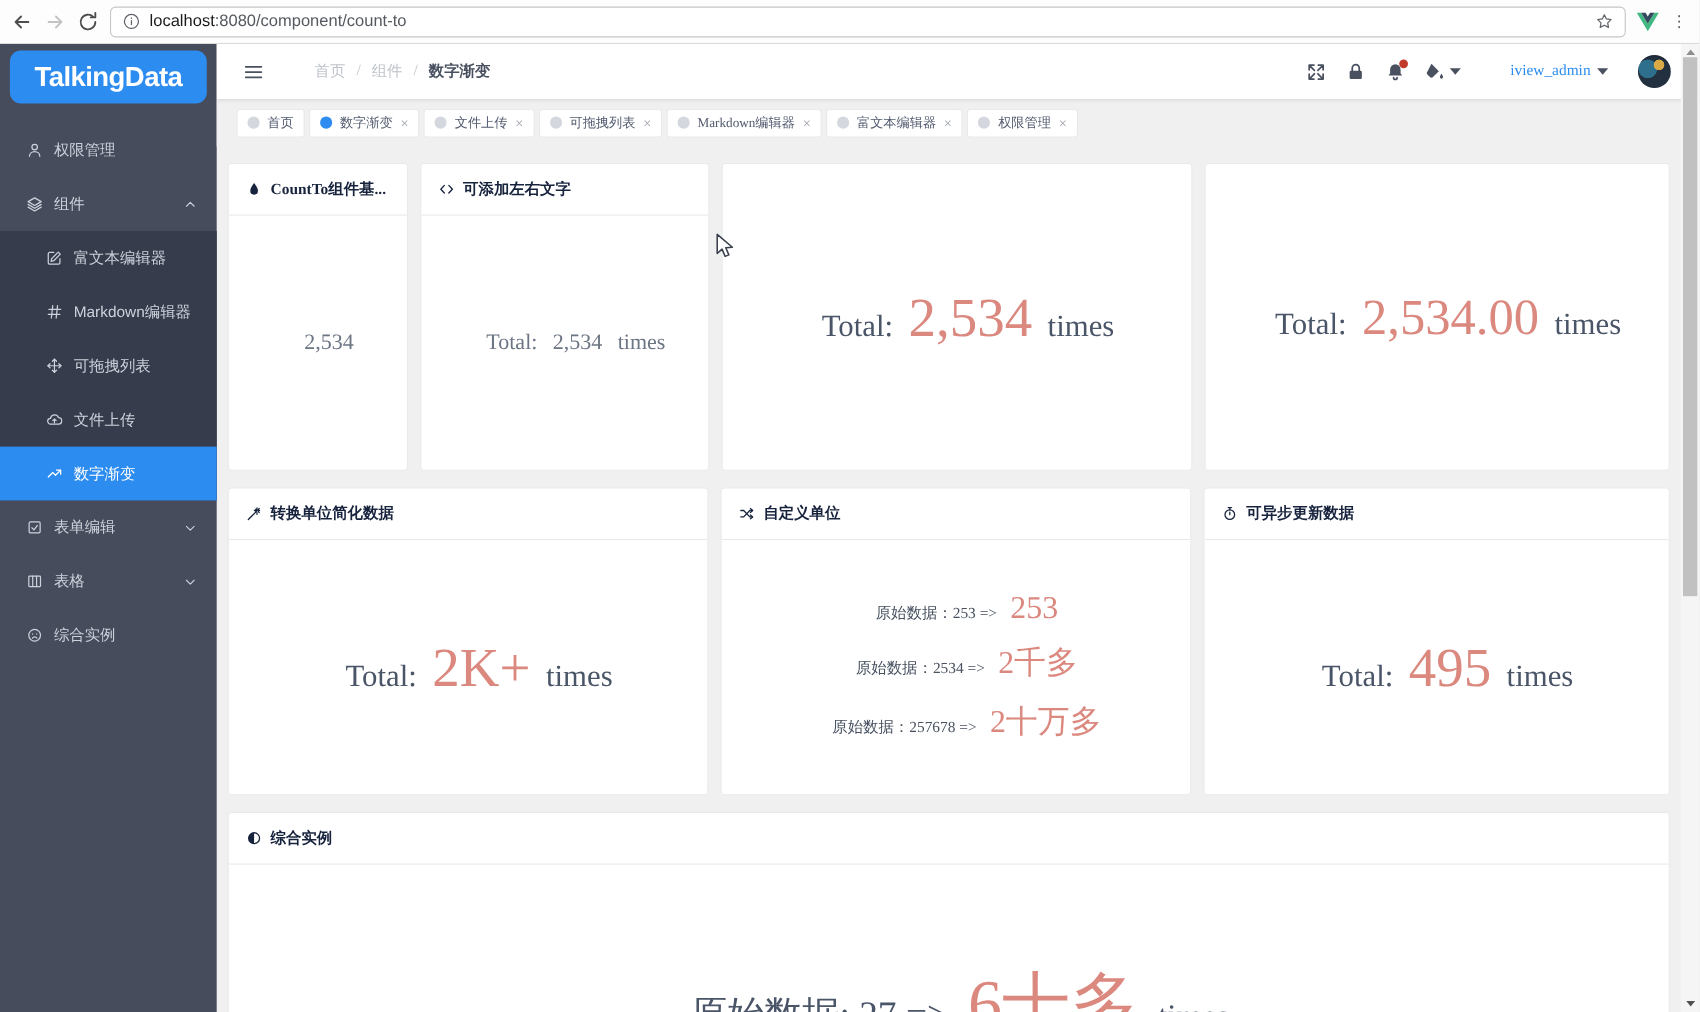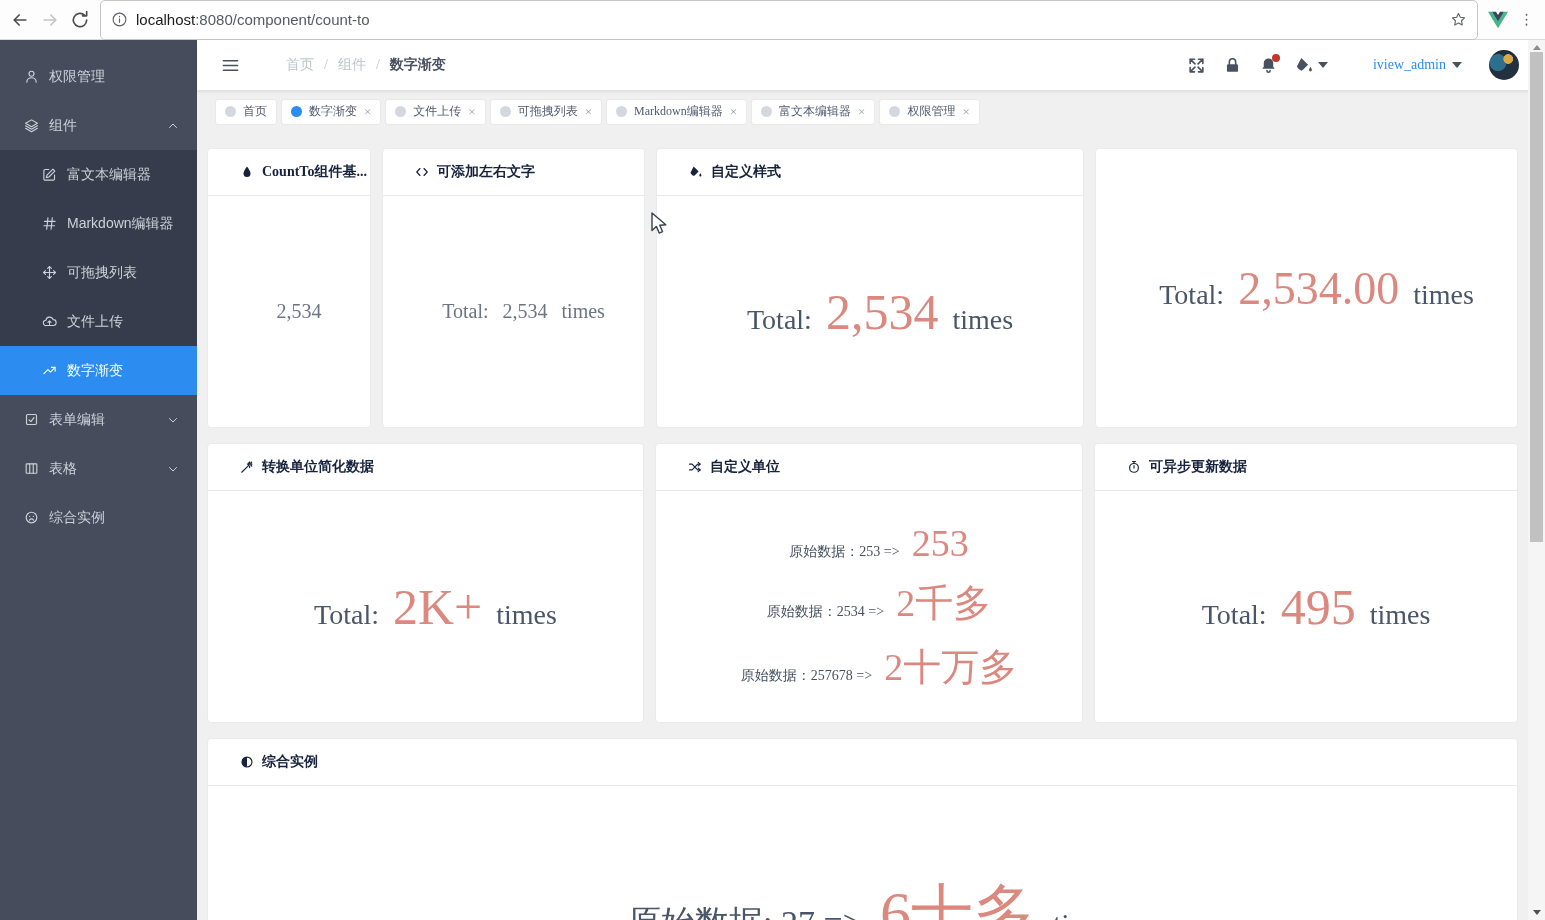--- a/index.html
+++ b/index.html
@@ -5,21 +5,21 @@
   * { box-sizing:border-box; margin:0; padding:0; }
   html,body { width:1545px; height:920px; overflow:hidden; }
   body { font-family:"Liberation Sans","DejaVu Sans",sans-serif; background:#f0f0f0; position:relative; }
 
   
   .chrome { height:40px; background:#fdfdfd; border-bottom:1px solid #dcdcdc;
             display:flex; align-items:center; padding:0 10px; gap:10px; }
   .nav-ic { width:20px; height:20px; stroke:#4d4d4d; fill:none; stroke-width:2;
             stroke-linecap:round; stroke-linejoin:round; flex-shrink:0; }
   .nav-ic.dis { stroke:#c3c3c3; }
-  .urlbar { flex:1; height:40px; background:#fff; border:1px solid #c6c6c6; border-radius:5px;
+  .urlbar { flex:1; height:28px; background:#fff; border:1px solid #c6c6c6; border-radius:5px;
             display:flex; align-items:center; padding:0 10px; gap:8px; }
   .urlbar .host { font-size:15px; color:#1b1b1b; }
   .urlbar .path { font-size:15px; color:#555a60; }
   .urlbar .grow { flex:1; }
   .sm-ic { width:17px; height:17px; stroke:#5f6368; fill:none; stroke-width:1.6;
            stroke-linecap:round; stroke-linejoin:round; }
 
   
   .app { display:flex; height:880px; }
 
@@ -73,37 +73,37 @@
   
   .content { flex:1; overflow:hidden; padding:15px 27px 0 10px; }
   .grid { display:grid; gap:11px; }
   .g1 { grid-template-columns:164px 263px 428px 1fr; height:280px; }
   .g2 { grid-template-columns:437px 428px 1fr; height:280px; margin-top:15px; }
   .g3 { grid-template-columns:1fr; height:330px; margin-top:15px; }
 
   .card { background:#fff; border:1px solid #e8eaec; border-radius:4px;
           display:flex; flex-direction:column; overflow:hidden; }
   .card-h { height:47px; flex-shrink:0; border-bottom:1px solid #e8eaec;
-            display:flex; align-items:center; gap:8px; padding:0 32px;
+            display:flex; align-items:center; gap:8px; padding:0 16px;
             font-size:14px; font-weight:bold; color:#17233d; white-space:nowrap; overflow:hidden; }
   .cic { width:14px; height:14px; flex-shrink:0; stroke:#17233d; fill:none; stroke-width:2;
          stroke-linecap:round; stroke-linejoin:round; }
   .card-b { flex:1; display:flex; align-items:center; justify-content:center;margin-left:20px; }
 
   .line { display:flex; align-items:baseline; }
   .gray20 { font-size:20px; color:#6b7583; }
   .gap14 > * + * { margin-left:14px; }
   .pfx, .sfx { font-size:28px; color:#4a5568; }
   .bignum { font-size:50px; color:#db887f; }
   .bignum.fmt { font-size:46px; }
 
   .u-lines { display:flex; flex-direction:column; align-items:center; gap:13px; }
   .u-line { display:flex; align-items:baseline; gap:12px; }
   .u-label { font-size:14px; color:#46505f; }
-  .u-val { font-size:38px; color:#db887f; }
+  .u-val { font-size:29px; color:#db887f; }
 
   .mix-body { align-items:flex-start; padding-top:85px; }
   .mix-label { font-size:34px; color:#4a5568; }
   .mix-big { font-size:62px; color:#db887f; margin:0 18px; }
   .mix-sfx { font-size:30px; color:#4a5568; }
 
   
   .sbar { position:absolute; top:40px; right:0; width:17px; height:880px;
           background:#f5f5f5; z-index:60; }
   .sb-up, .sb-dn { position:absolute; left:0; width:17px; height:15px;
@@ -147,20 +147,21 @@
     <polygon fill="#35495e" points="4.8,0 9.6,0 12,4 14.4,0 19.2,0 12,12"></polygon>
   </svg>
   <svg class="sm-ic" viewBox="0 0 24 24" style="stroke-width:2.4">
       <path d="M12 5v.5M12 12v.5M12 19v.5"></path>
     </svg>
 </div>
 
 <div class="app">
 
   <div class="sidebar">
+    <div class="logo">TalkingData</div>
     <div class="menu">
 
       <div class="m-item">
         <svg class="mic" viewBox="0 0 24 24">
             <circle cx="12" cy="7.5" r="4"></circle>
             <path d="M4.5 21c0-4 3.3-7 7.5-7s7.5 3 7.5 7"></path>
           </svg>
         <span>权限管理</span>
       </div>
 
@@ -356,27 +357,20 @@
           <div class="card-b">
             <span class="line gap14">
               <span class="gray20">Total:</span>
               <span class="gray20">2,534</span>
               <span class="gray20">times</span>
             </span>
           </div>
         </div>
 
         <div class="card">
-          <div class="card-h">
-            <svg class="cic" viewBox="0 0 24 24">
-                <path d="M8 2.5l8.5 8.5-6.5 6.5a2.8 2.8 0 0 1-4 0l-2.5-2.5a2.8 2.8 0 0 1 0-4z" fill="#17233d" stroke="none"></path>
-                <path d="M19.5 14s1.8 2.4 1.8 3.8a1.8 1.8 0 1 1-3.6 0c0-1.4 1.8-3.8 1.8-3.8z" fill="#17233d" stroke="none"></path>
-              </svg>
-            <span>自定义样式</span>
-          </div>
           <div class="card-b">
             <span class="line gap14">
               <span class="pfx">Total:</span>
               <span class="bignum">2,534</span>
               <span class="sfx">times</span>
             </span>
           </div>
         </div>
 
         <div class="card">

